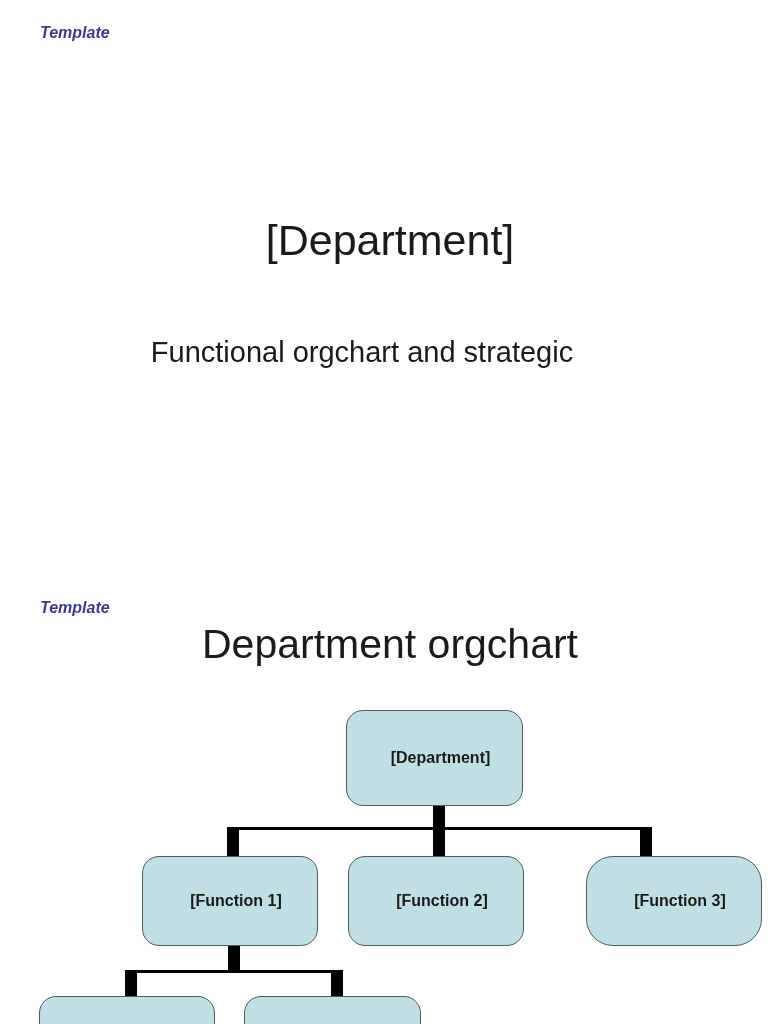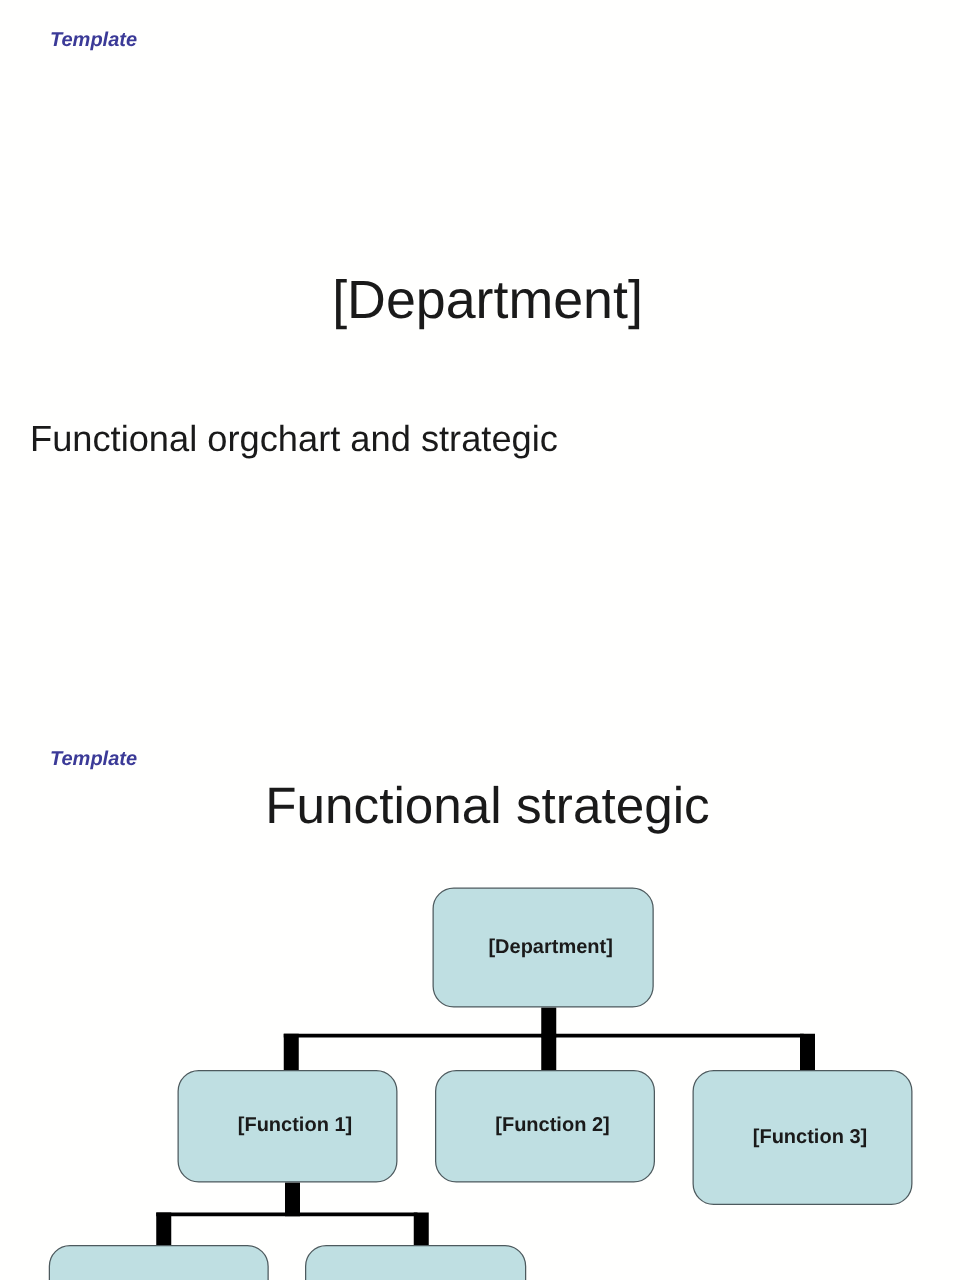--- a/index.html
+++ b/index.html
@@ -45,20 +45,21 @@
     font-size: 43px;
     font-weight: 400;
     line-height: 1.15;
     color: var(--text);
   }
   .subtitle {
     position: absolute;
     top: 330px;
     left: 0;
     width: 700px;
+    text-align: center;
     font-size: 29px;
     line-height: 44px;
     font-weight: 400;
     color: var(--text);
   }
 
   .heading {
     position: absolute;
     top: 46px;
     left: 0;
@@ -81,21 +82,21 @@
     display: flex;
     align-items: center;
     justify-content: center;
     text-align: center;
     font-size: 16px;
     color: var(--text);
   }
   .node-root   { left: 346px; top: 135px; width: 177px; height: 96px; font-weight: bold; }
   .node-f1     { left: 142px; top: 281px; width: 176px; height: 90px; font-weight: 600; }
   .node-f2     { left: 348px; top: 281px; width: 176px; height: 90px; font-weight: 600; }
-  .node-f3     { left: 554px; top: 281px; width: 176px; height: 108px; font-weight: 600; }
+  .node-f3     { left: 586px; top: 281px; width: 176px; height: 90px; font-weight: 600; border-radius: 27px; }
   .node-sub1   { left: 39px;  top: 421px; width: 176px; height: 72px; }
   .node-sub2   { left: 244px; top: 421px; width: 177px; height: 72px; }
 
   .line { position: absolute; background: var(--connector); }
   .stub-root { left: 433px; top: 231px; width: 3px;  height: 24px; }
   .hline-1   { left: 227px; top: 252px; width: 416px; height: 3px; }
   .drop-1    { left: 227px; top: 252px; width: 3px;  height: 30px; }
   .drop-2    { left: 433px; top: 252px; width: 3px;  height: 30px; }
   .drop-3    { left: 640px; top: 252px; width: 3px;  height: 30px; }
   .stub-f1   { left: 228px; top: 371px; width: 3px;  height: 27px; }
@@ -111,21 +112,21 @@
   <section class="slide slide-1">
     <div class="template-label">Template</div>
     <h1 class="title">[Department]</h1>
     <div class="subtitle">
       <div>Functional orgchart and strategic</div>
     </div>
   </section>
 
   <section class="slide slide-2">
     <div class="template-label">Template</div>
-    <h2 class="heading">Functional strategic</h2>
+    <h2 class="heading">Department orgchart</h2>
 
     <div class="orgchart">
 
       <div class="line stub-root"></div>
       <div class="line hline-1"></div>
       <div class="line drop-1"></div>
       <div class="line drop-2"></div>
       <div class="line drop-3"></div>
       <div class="line stub-f1"></div>
       <div class="line hline-2"></div>

